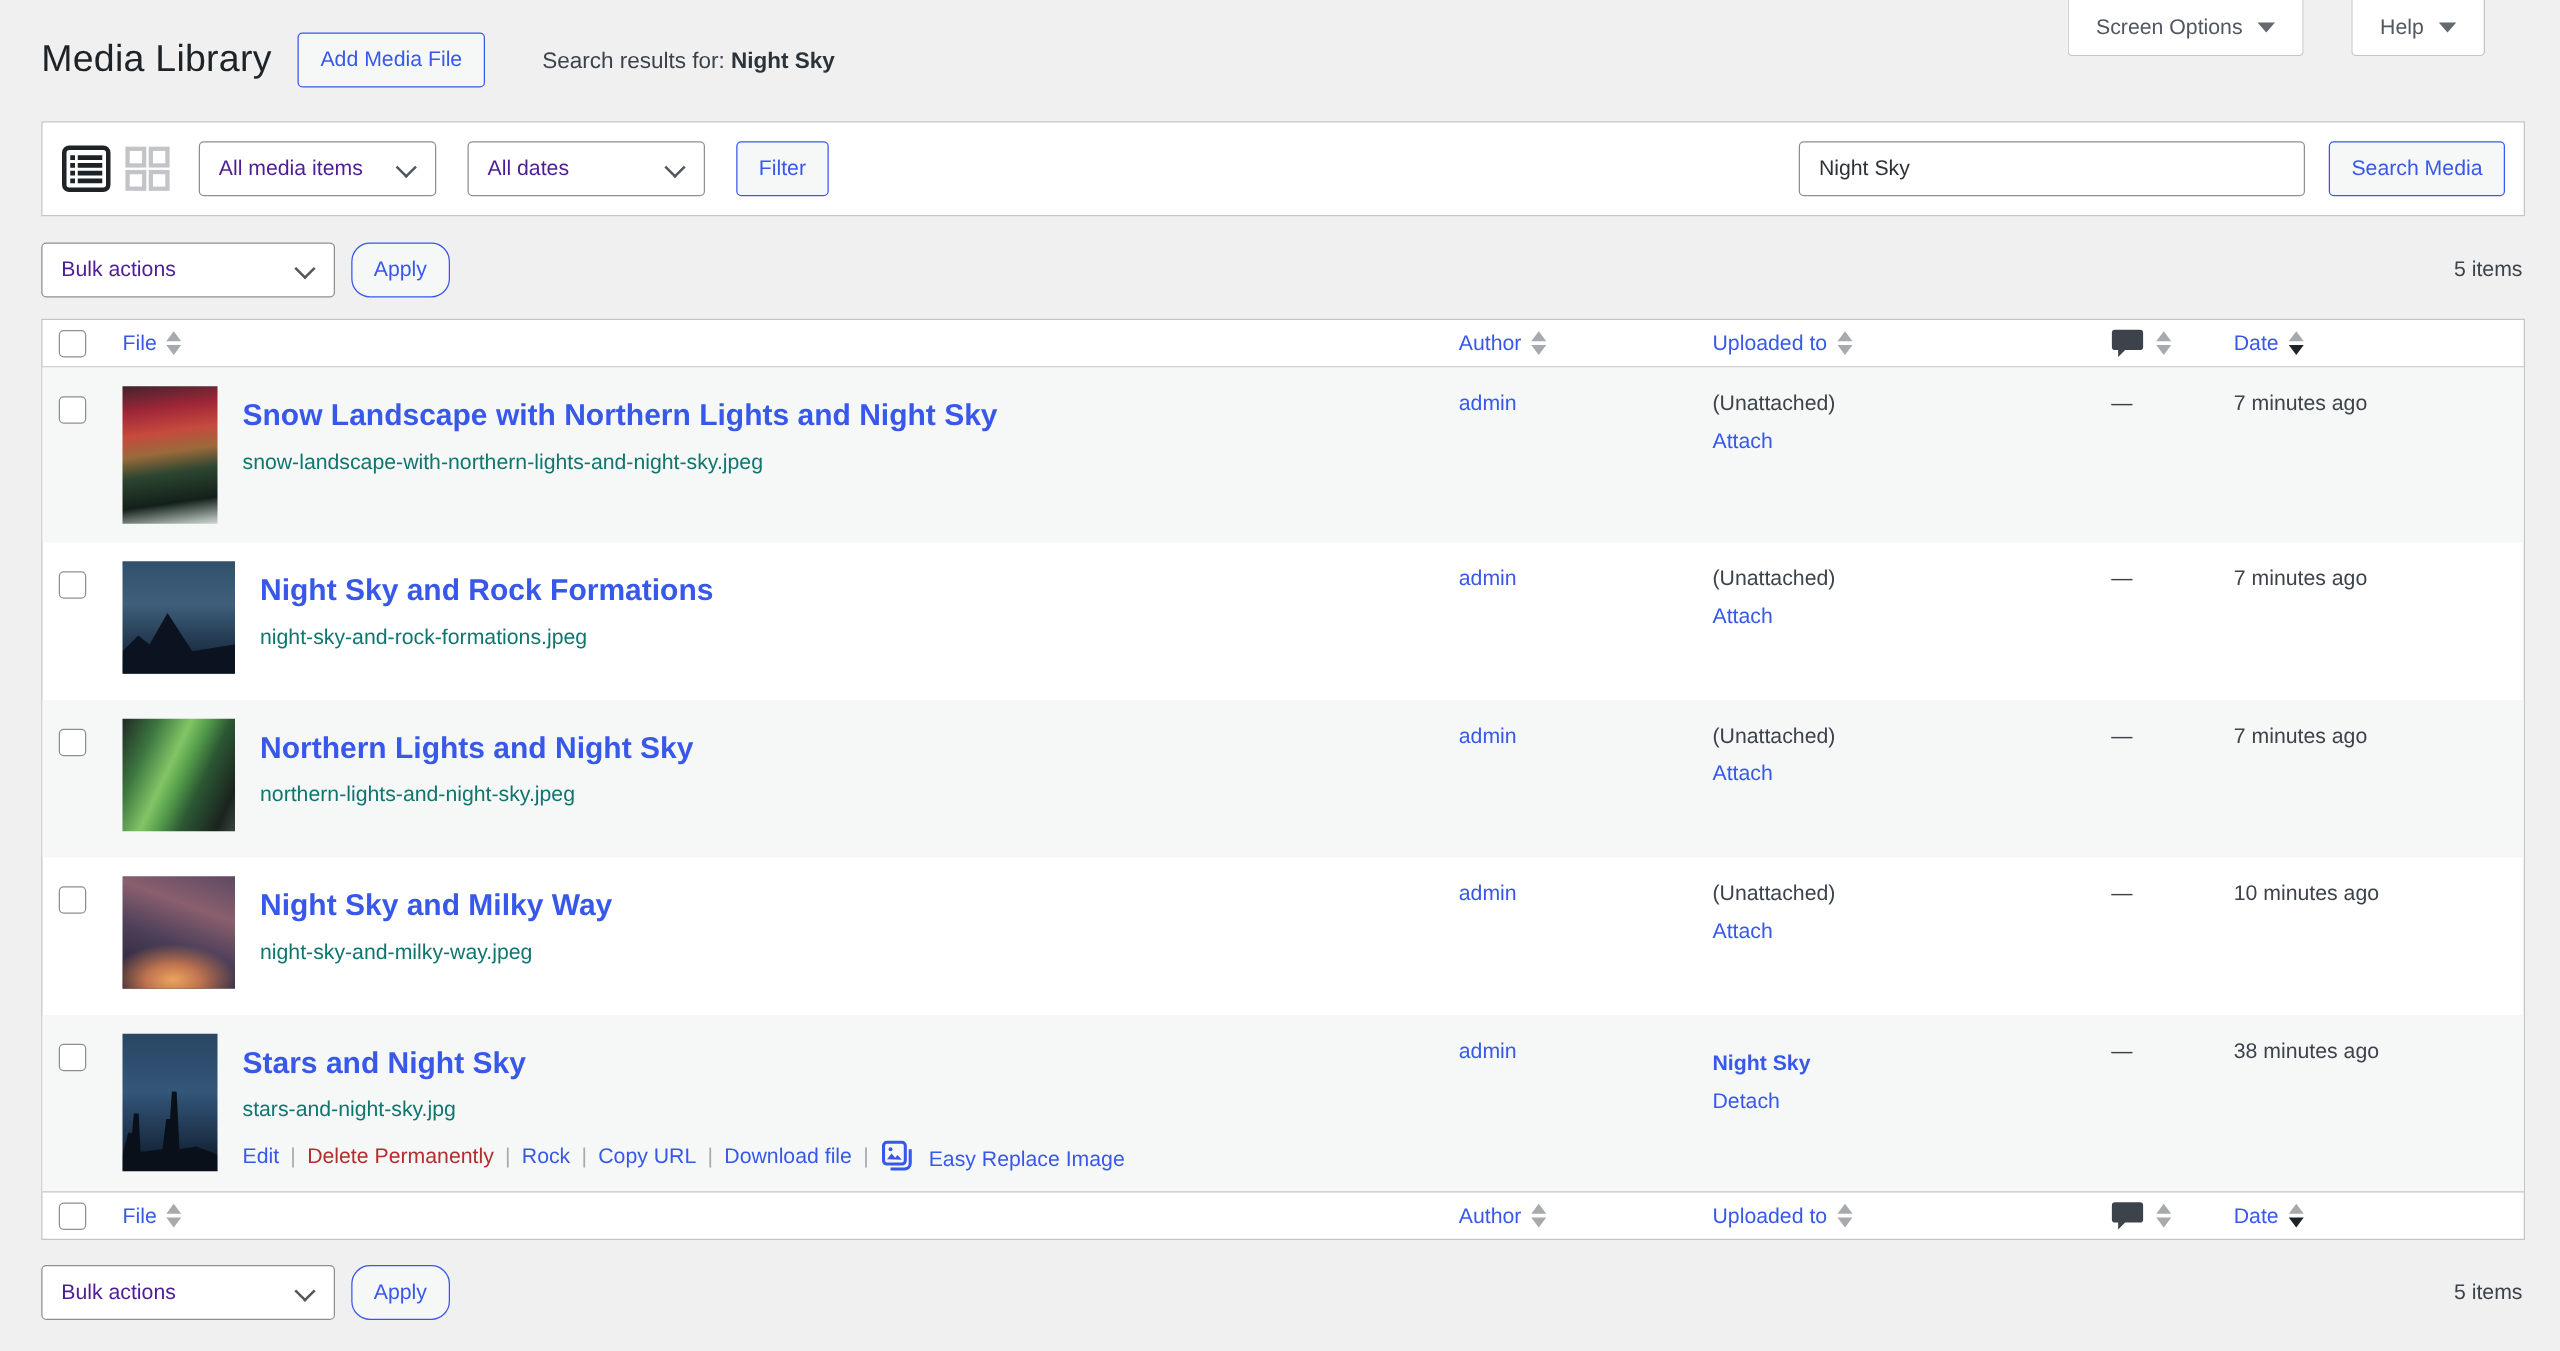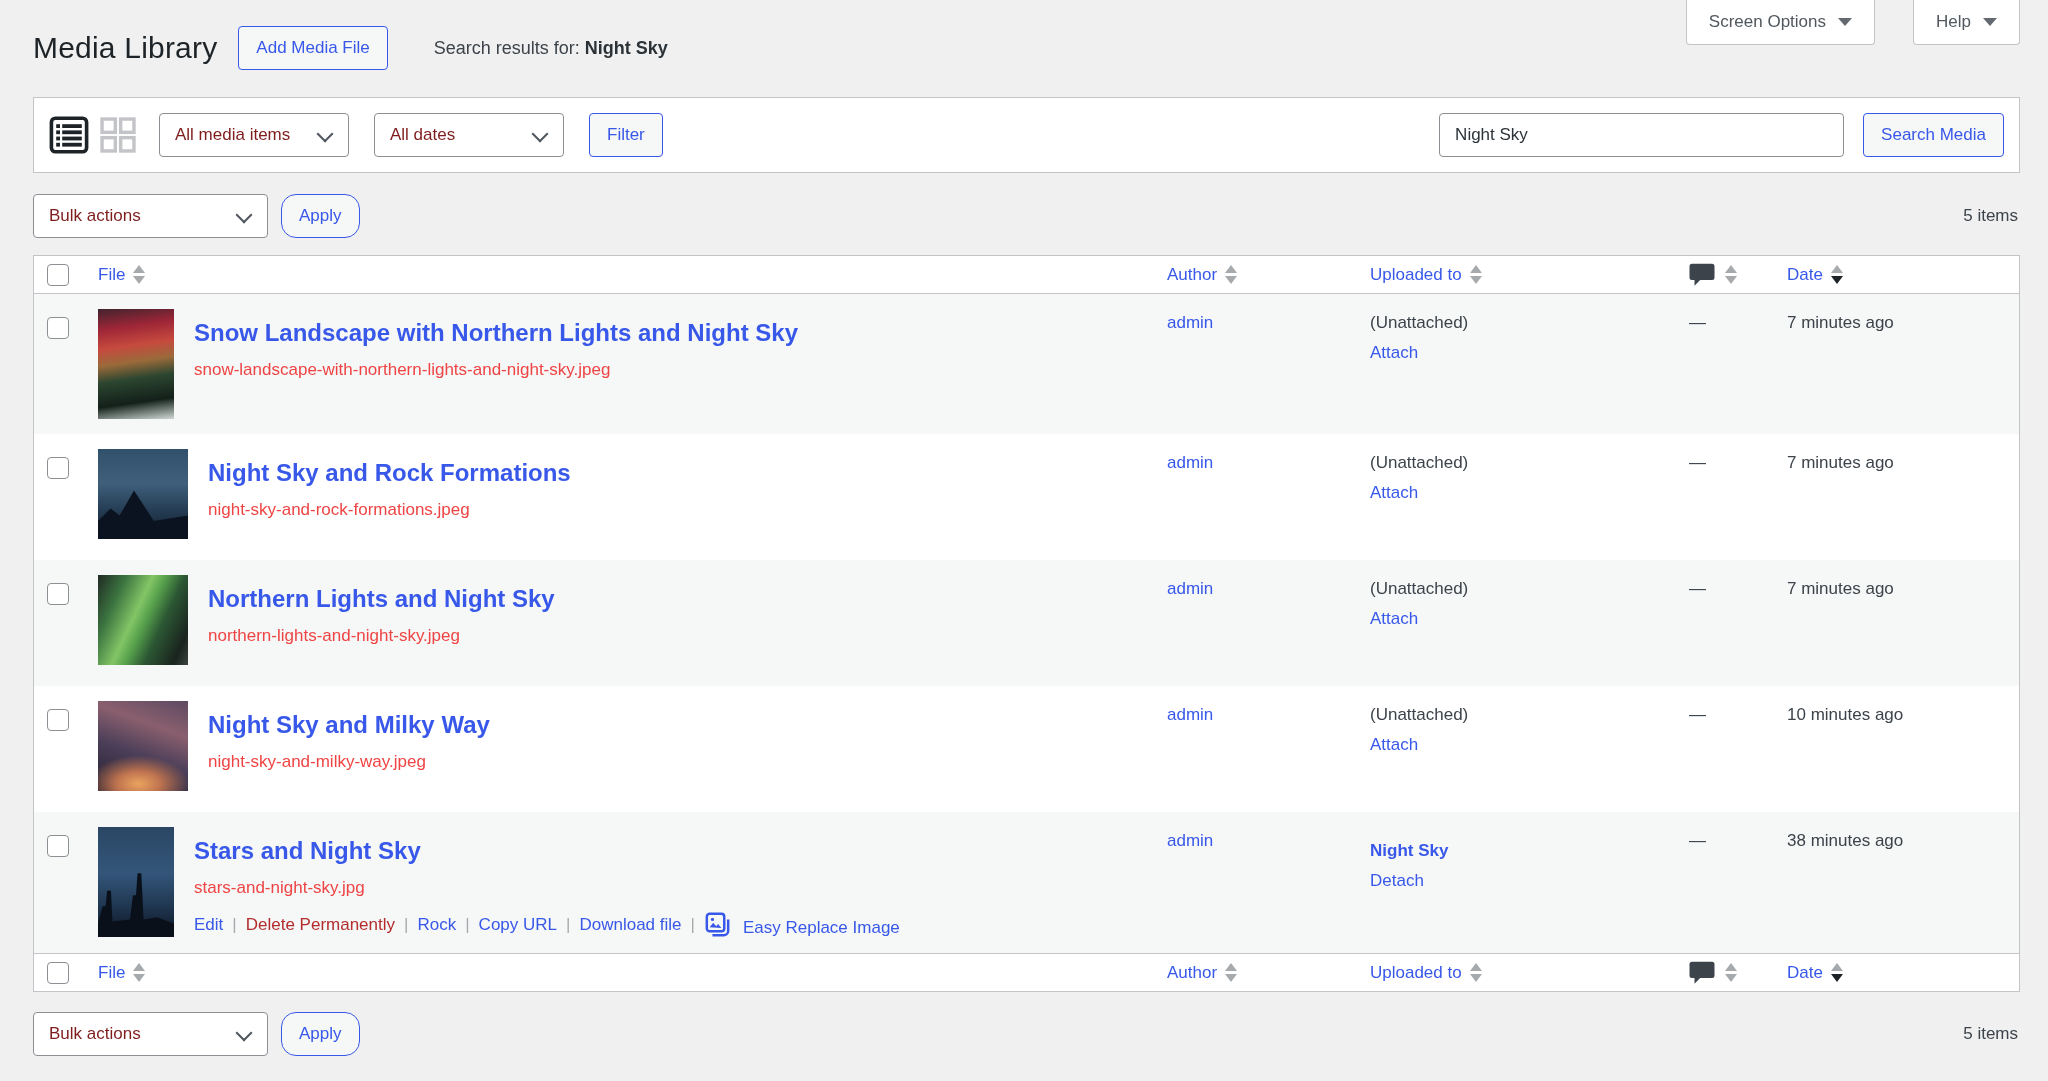--- a/index.html
+++ b/index.html
@@ -9,21 +9,21 @@
     font-family: "Liberation Sans", sans-serif;
     font-size: 17px;
     color: #3c434a;
     position: relative;
     overflow: hidden;
   }
   a { text-decoration: none; cursor: pointer; }
   .wrap { padding: 0 28px 0 33px; }
 
   
-  .screen-tabs { position: absolute; top: 0; right: 28px; display: flex; gap: 38px; z-index: 5; }
+  .screen-tabs { position: absolute; top: 0; right: 60px; display: flex; gap: 38px; z-index: 5; }
   .screen-tab {
     background: #fff; border: 1px solid #c3c4c7; border-top: none;
     border-radius: 0 0 4px 4px; height: 45px; display: flex; align-items: center;
     padding: 0 22px; color: #50575e; gap: 12px; cursor: pointer;
   }
   .caret { width: 0; height: 0; border-left: 7px solid transparent; border-right: 7px solid transparent; border-top: 8px solid #646970; }
 
   
   .page-header { display: flex; align-items: center; margin-top: 22px; height: 52px; }
   h1.title { font-size: 30px; font-weight: 400; color: #1d2327; letter-spacing: .2px; }
@@ -40,21 +40,21 @@
   
   .filter-card {
     margin-top: 23px; background: #fff; border: 1px solid #c3c4c7;
     padding: 15px; display: flex; align-items: center;
   }
   .view-switch { display: flex; gap: 9px; margin-right: 21px; }
   .vs-icon { width: 40px; height: 40px; display: flex; align-items: center; justify-content: center; cursor: pointer; }
   .sel {
     position: relative; height: 44px; background: #fff; border: 1px solid #8c8f94;
     border-radius: 4px; display: flex; align-items: center; padding: 0 44px 0 15px;
-    color: #7f1d1d; cursor: pointer; white-space: nowrap;
+    color: #4c1d95; cursor: pointer; white-space: nowrap;
   }
   .sel::after {
     content: ""; position: absolute; right: 17px; top: 14px; width: 10px; height: 10px;
     border-right: 2.4px solid #50575e; border-bottom: 2.4px solid #50575e; transform: rotate(45deg);
   }
   .sel-media { width: 190px; }
   .sel-dates { width: 190px; margin-left: 25px; }
   .filter-btn { margin-left: 25px; }
   .search-group { margin-left: auto; display: flex; align-items: center; gap: 19px; }
   .search-input {
@@ -105,21 +105,21 @@
     clip-path: polygon(0 80%, 14% 66%, 24% 74%, 40% 46%, 62% 80%, 100% 74%, 100% 100%, 0 100%); }
   .thumb-3 { background: linear-gradient(115deg, #202a24 0%, #3c7540 22%, #82c566 42%, #57a14c 52%, #2c5834 66%, #1a241e 88%, #3a4540 100%); }
   .thumb-4 { background: radial-gradient(ellipse 80% 45% at 45% 92%, #eaa45e 0%, #c07450 30%, rgba(120,80,90,0) 70%),
              linear-gradient(200deg, #5d4a62 0%, #8a5f6e 30%, #4c3f59 58%, #241f2e 100%); }
   .thumb-5 { background: linear-gradient(180deg, #2a4664 0%, #33567a 42%, #1e344d 74%, #0b1420 100%); }
   .thumb-5::after { content:""; position: absolute; inset: 0; background: #0a101a;
     clip-path: polygon(0 88%, 6% 72%, 10% 72%, 12% 58%, 17% 58%, 19% 86%, 42% 84%, 46% 62%, 50% 62%, 52% 42%, 57% 42%, 60% 84%, 78% 82%, 100% 88%, 100% 100%, 0 100%); }
 
   .file-info { padding-top: 10px; min-width: 0; }
   .media-title { display: inline-block; font-size: 24px; font-weight: 700; color: #3858e9; }
-  .media-filename { margin-top: 13px; color: #ef4444; }
+  .media-filename { margin-top: 13px; color: #0f766e; }
   .link { color: #3858e9; }
   .link.strong { font-weight: 700; }
   .uploaded .link { display: inline-block; margin-top: 10px; }
   .dash-cell { color: #3c434a; padding-left: 2px; }
 
   .row-actions { margin-top: 13px; display: flex; align-items: center; flex-wrap: wrap; gap: 9px; font-size: 17px; }
   .row-actions a { color: #3858e9; }
   .row-actions a.del { color: #b32d2e; }
   .sep { color: #a7aaad; }
   .replace-group { display: inline-flex; align-items: flex-end; gap: 12px; }

